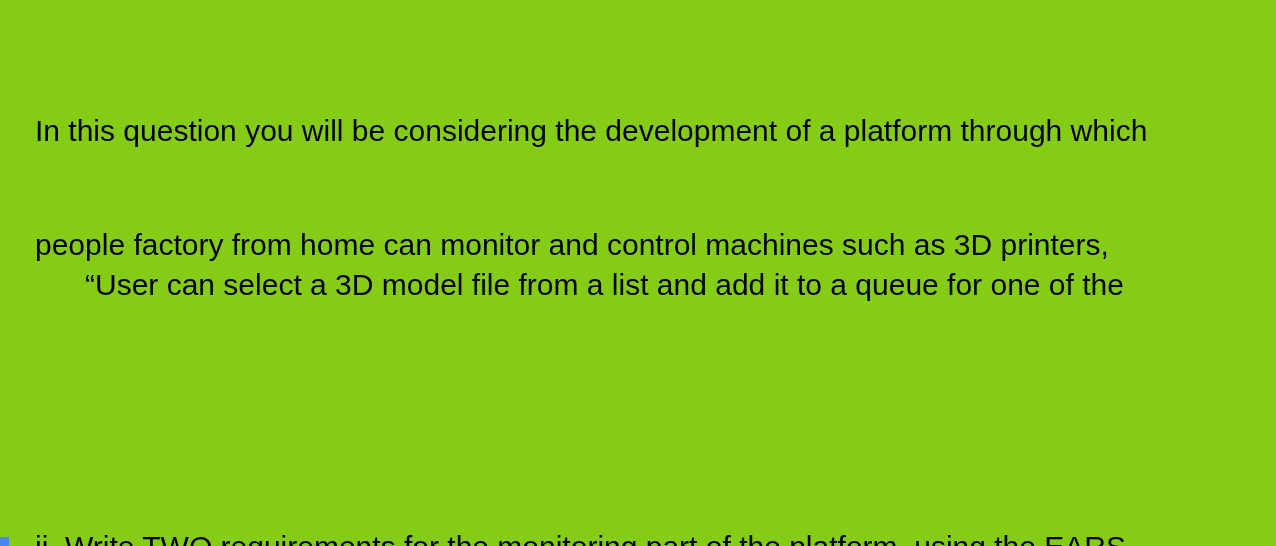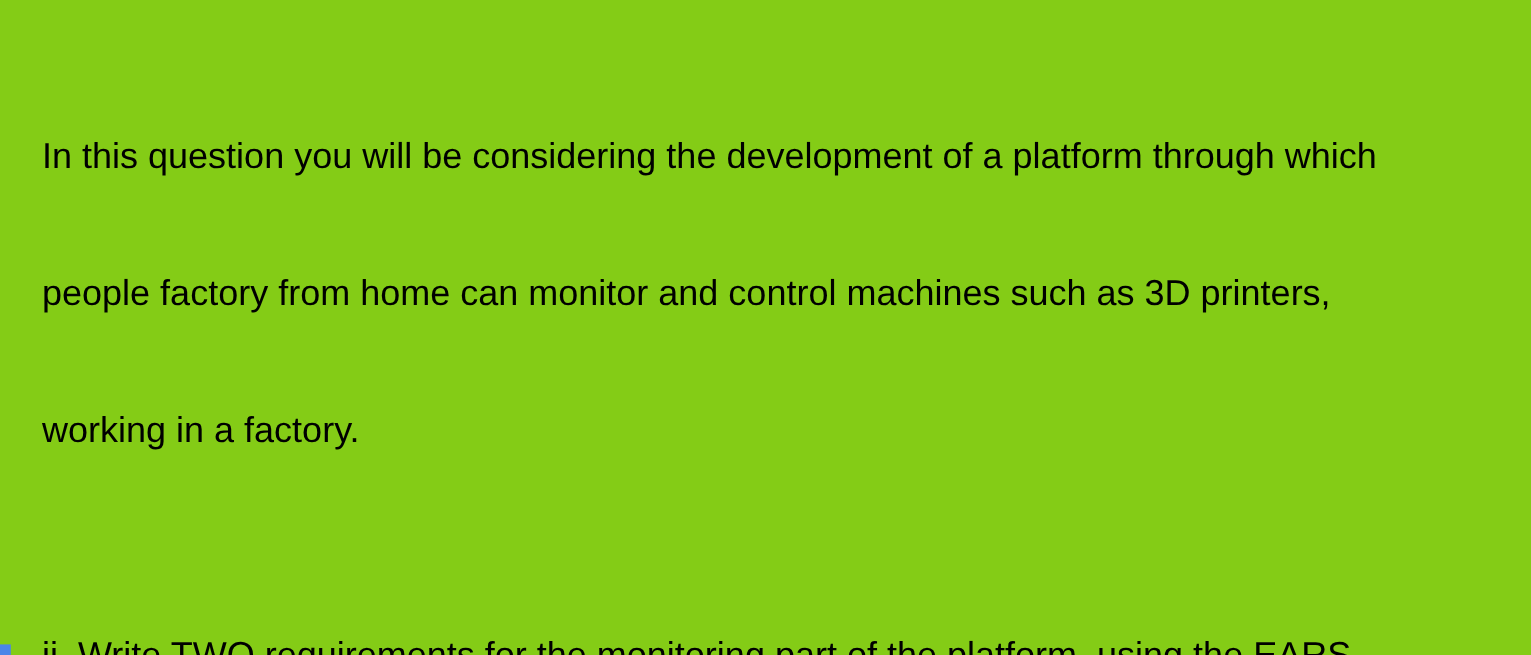--- a/index.html
+++ b/index.html
@@ -41,24 +41,24 @@
   }
 </style>
 </head>
 <body>
 
 <div class="page">
 
   <div class="block block-intro">
     <div class="line">In this question you will be considering the development of a platform through which</div>
     <div class="line">people factory from home can monitor and control machines such as 3D printers,</div>
-    <div class="line">working in a factory.</div>
   </div>
 
   <div class="block block-q1">
+    <div class="line indent-quote">“User can select a 3D model file from a list and add it to a queue for one of the</div>
     <div class="line"></div>
     
     
   </div>
 
   <div class="block block-q2">
     <div class="line">ii. Write TWO requirements for the monitoring part of the platform, using the EARS</div>
     
   </div>
 

